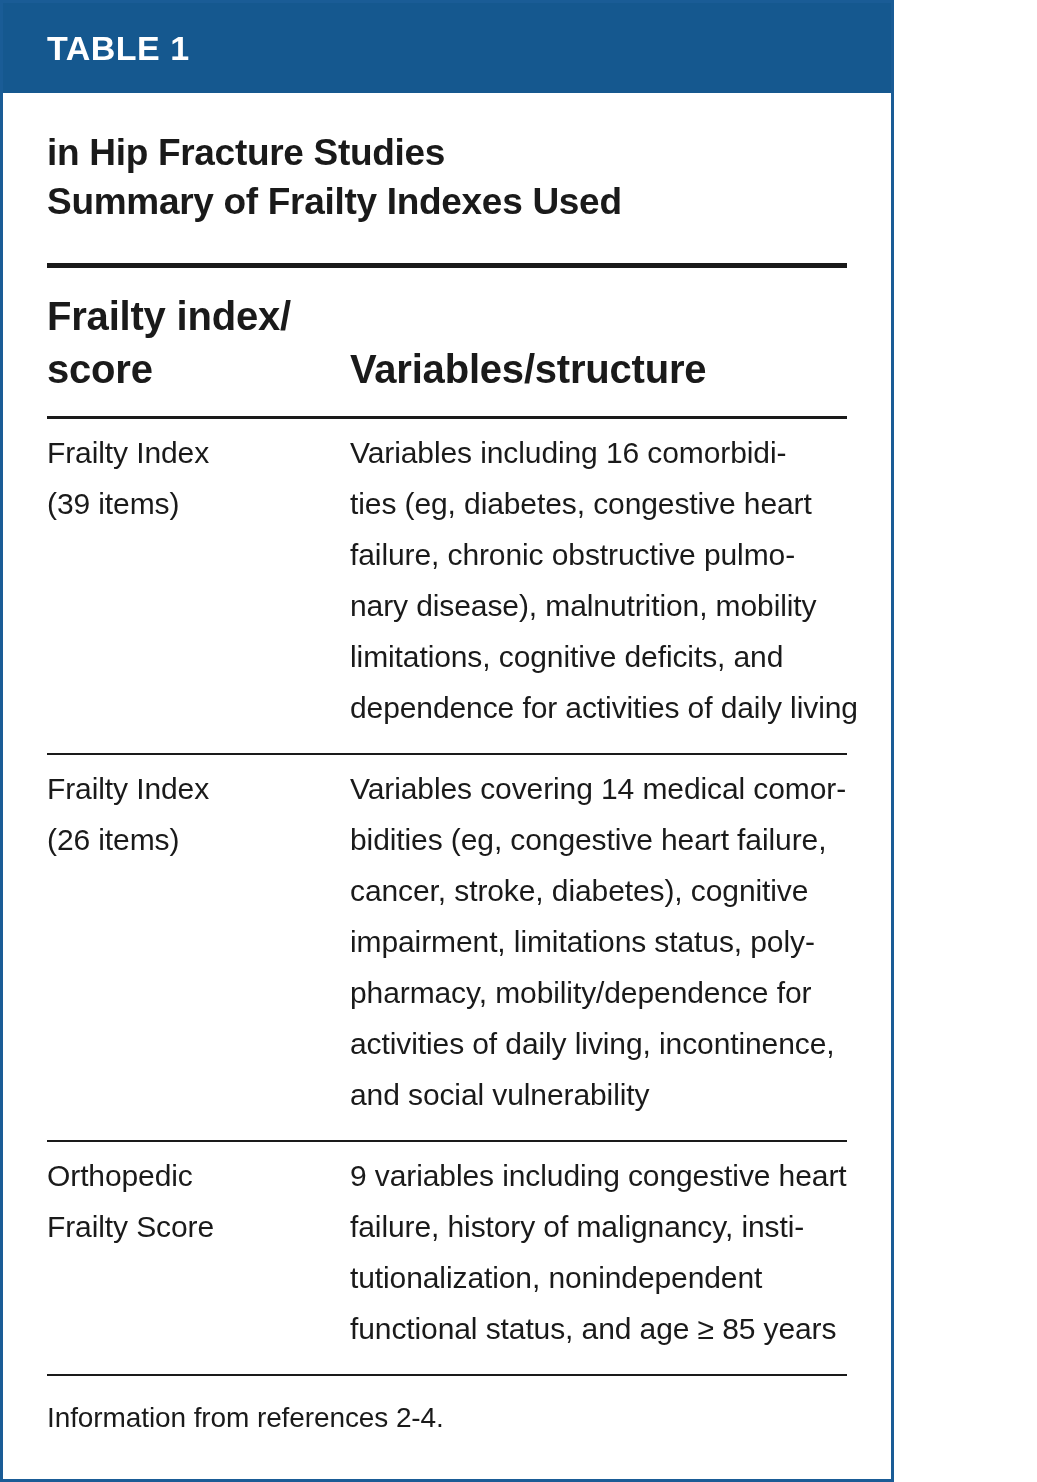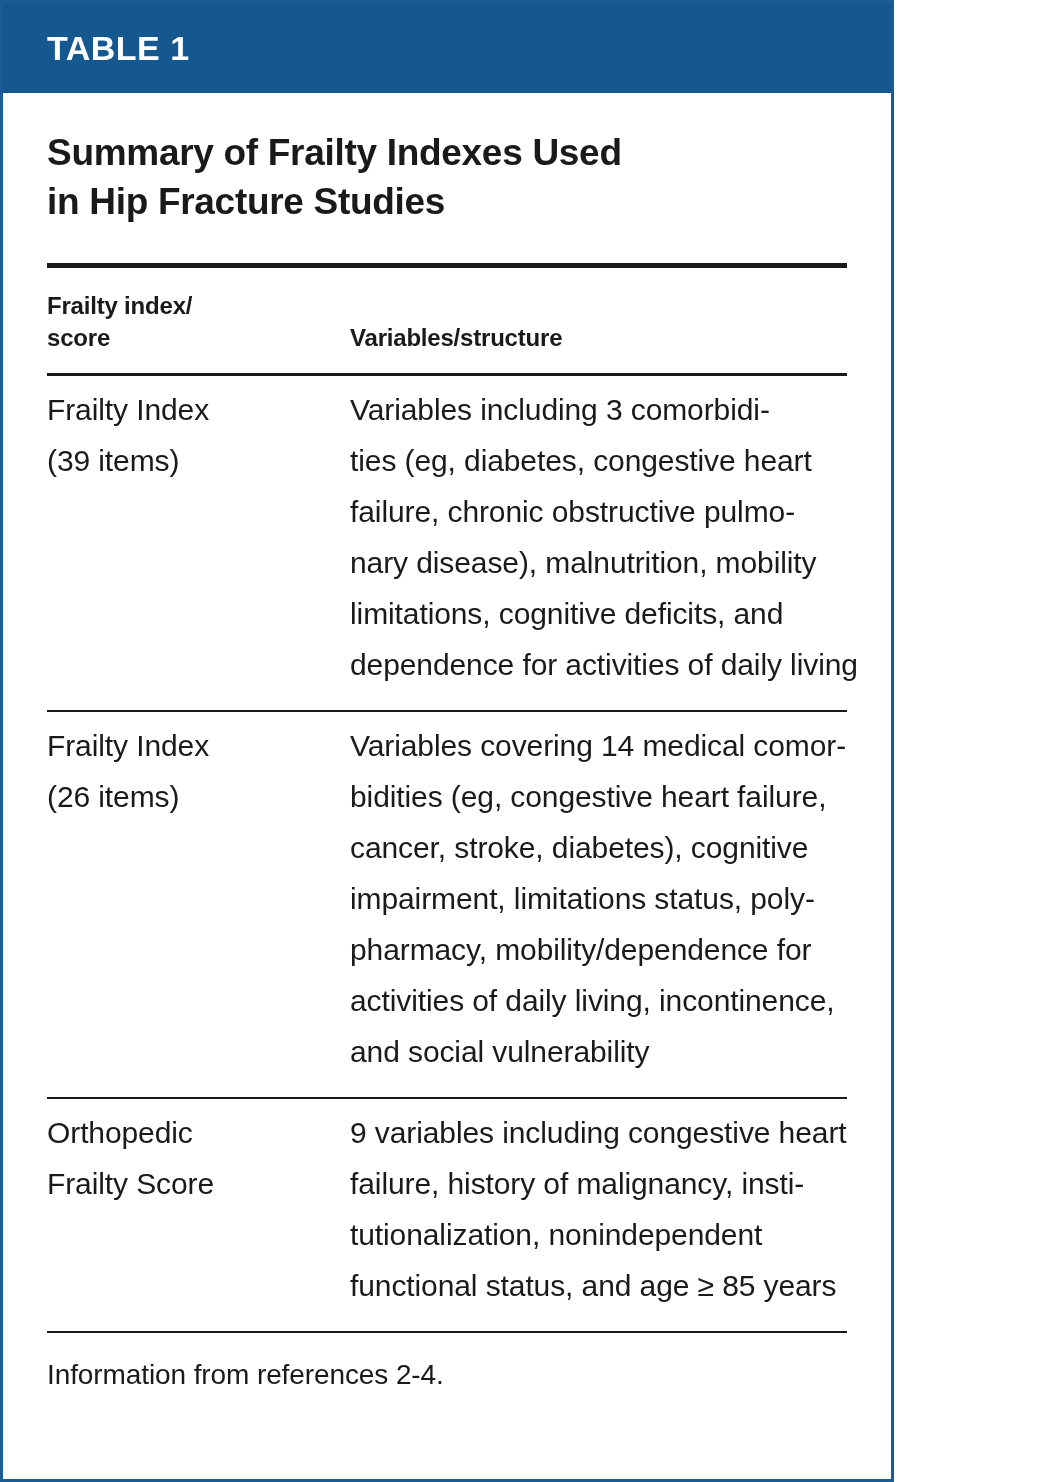--- a/index.html
+++ b/index.html
@@ -71,21 +71,21 @@
     table-layout: fixed;
   }
   table.frailty-table col.col-index { width: 303px; }
   table.frailty-table col.col-vars  { width: auto; }
 
   thead th {
     text-align: left;
     vertical-align: bottom;
     font-family: "Liberation Sans", sans-serif;
     font-weight: bold;
-    font-size: 24px;
+    font-size: 40px;
     line-height: 1.33;
     color: #1a1a1a;
     letter-spacing: -0.2px;
     padding: 22px 0 20px 0;
   }
   thead th .hdr-line { display: block; }
 
   tbody td {
     vertical-align: top;
     font-family: "Liberation Sans", sans-serif;
@@ -120,22 +120,22 @@
 
 <div class="table-card">
 
   <div class="table-header-band">
     <div class="table-number">TABLE 1</div>
   </div>
 
   <div class="table-body">
 
     <div class="table-title">
+      <span class="title-line">in Hip Fracture Studies</span>
       <span class="title-line">Summary of Frailty Indexes Used</span>
-      <span class="title-line">in Hip Fracture Studies</span>
     </div>
 
     <div class="rule rule-thick"></div>
 
     <table class="frailty-table">
       <colgroup>
         <col class="col-index">
         <col class="col-vars">
       </colgroup>
 
@@ -157,21 +157,21 @@
       </thead>
 
       <tbody>
 
         <tr>
           <td class="cell-index">
             <span class="cell-line">Frailty Index</span>
             <span class="cell-line">(39 items)</span>
           </td>
           <td class="cell-vars">
-            <span class="cell-line">Variables including 3 comorbidi-</span>
+            <span class="cell-line">Variables including 16 comorbidi-</span>
             <span class="cell-line">ties (eg, diabetes, congestive heart</span>
             <span class="cell-line">failure, chronic obstructive pulmo-</span>
             <span class="cell-line">nary disease), malnutrition, mobility</span>
             <span class="cell-line">limitations, cognitive deficits, and</span>
             <span class="cell-line">dependence for activities of daily living</span>
           </td>
         </tr>
 
         <tr class="sep-row">
           <td colspan="2">

